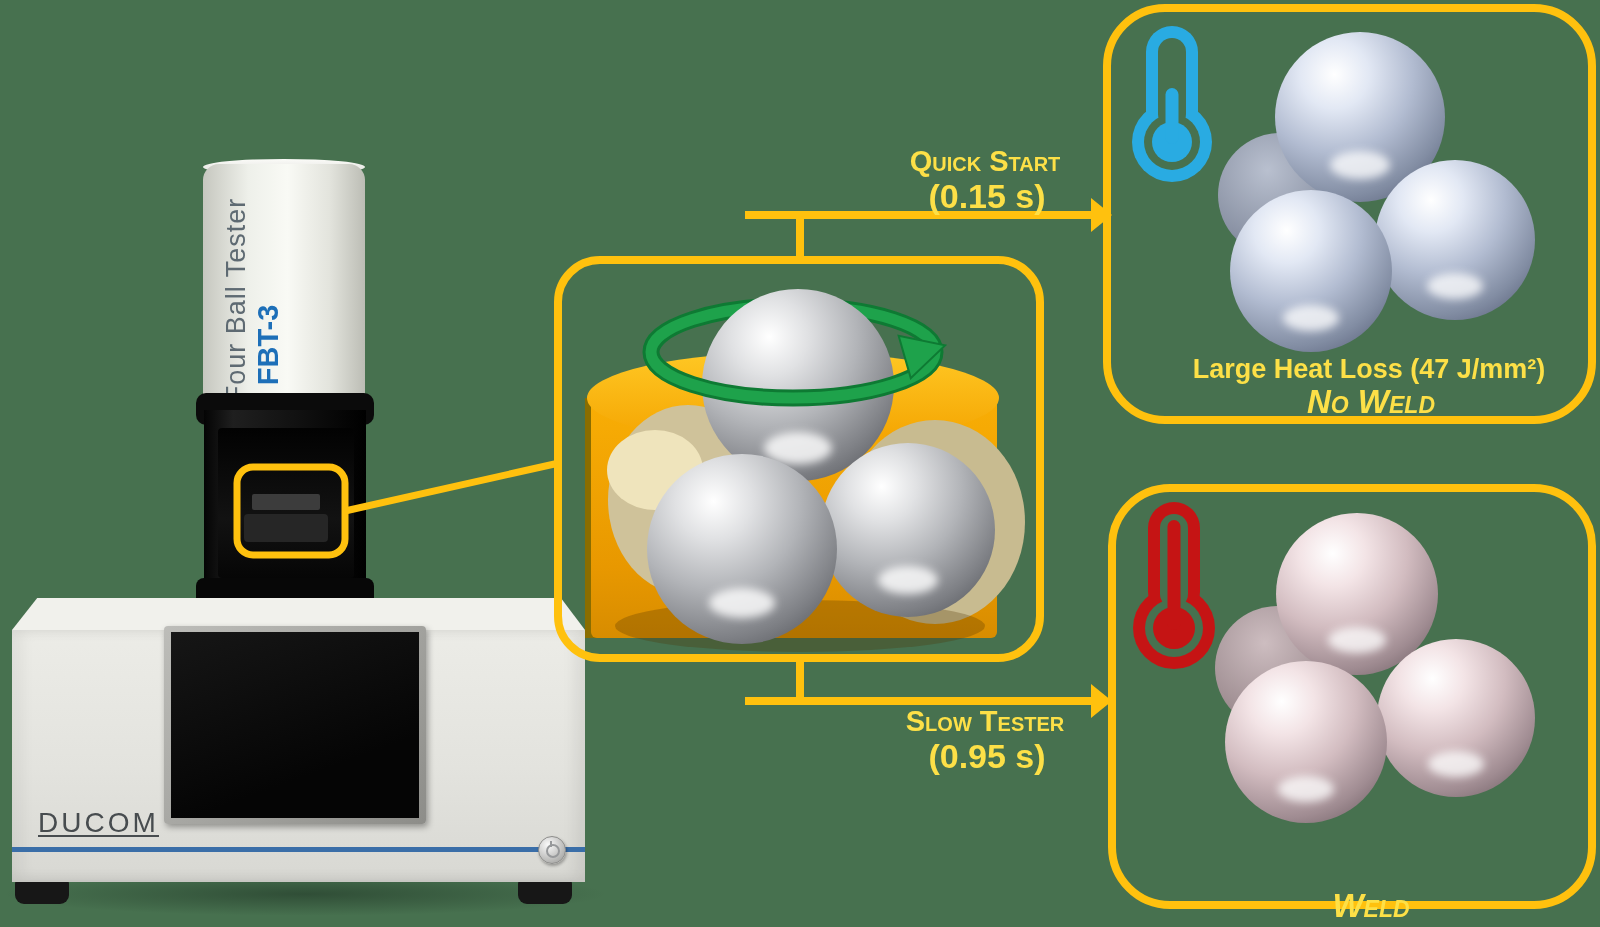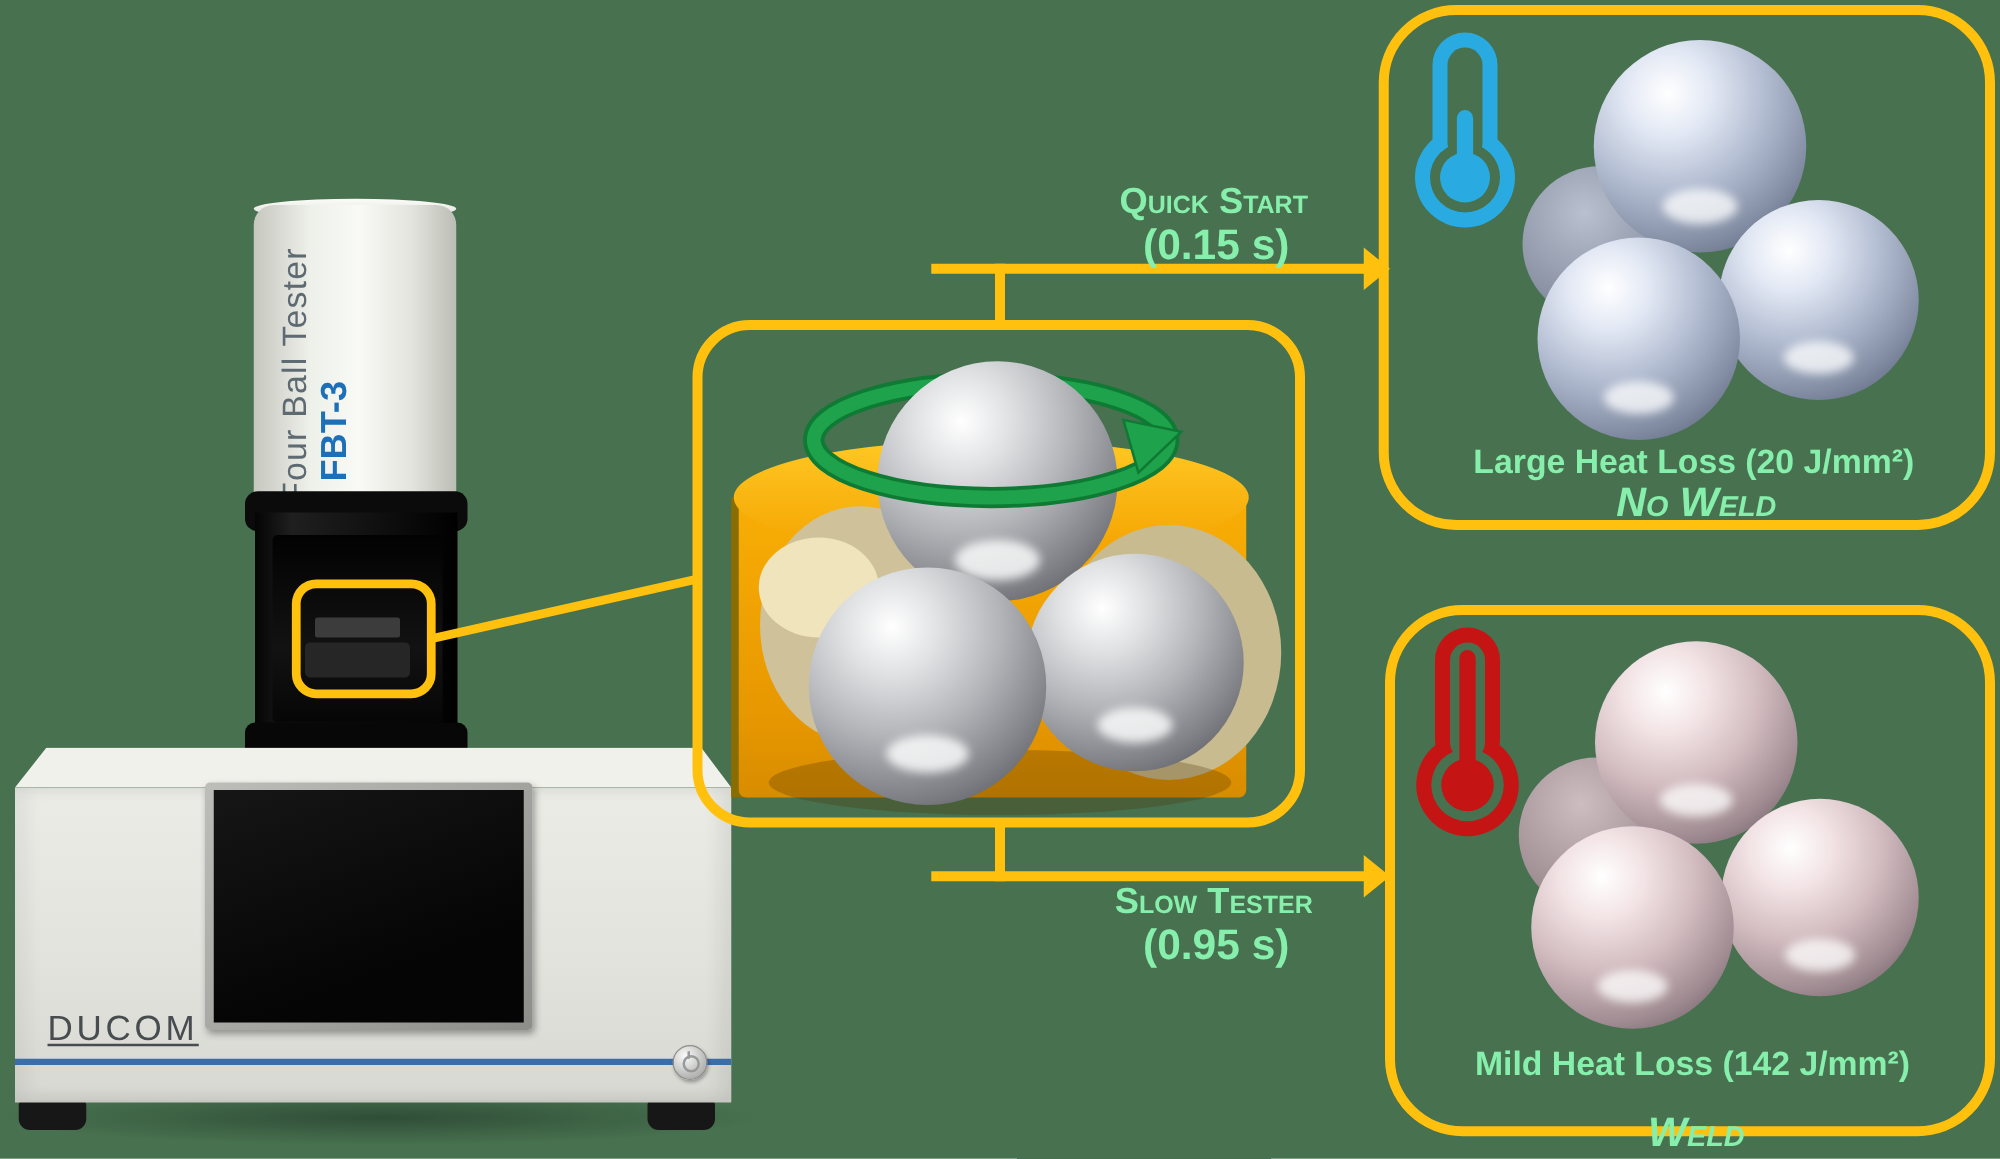--- a/index.html
+++ b/index.html
@@ -40,21 +40,21 @@
     border-bottom:2px solid #474c4f;padding-bottom:1px;line-height:22px;}
   .stripe{left:12px;top:847px;width:573px;height:5px;background:#3a6ea8;}
   .pwr{left:538px;top:836px;width:26px;height:26px;border-radius:50%;
     background:radial-gradient(circle at 35% 30%,#fafafa,#b5b5b3 70%,#9a9a98);
     border:1px solid #8d8d8b;box-shadow:1px 2px 3px rgba(0,0,0,.3);}
   .pwr-ring{position:absolute;left:7px;top:7px;width:10px;height:10px;border:2px solid #97999b;
     border-radius:50%;}
   .pwr-tick{position:absolute;left:11px;top:4px;width:2px;height:6px;background:#97999b;}
   
   .lbl{position:absolute;transform:translateX(-50%);font-weight:bold;white-space:nowrap;
-    color:#86efac;line-height:1.05;}
+    color:#fde047;line-height:1.05;margin-left:14px;}
   .sc{font-variant:small-caps;font-size:29px;}
   .time{font-size:34px;}
   .rtitle{font-size:27px;}
   .rword{font-variant:small-caps;font-size:33px;font-style:italic;}
   svg{position:absolute;left:0;top:0;}
 </style>
 </head>
 <body>
 
 <div id="canvas" style="background: rgb(71, 113, 79);">
@@ -228,19 +228,18 @@
       <circle cx="1306" cy="742" r="81" fill="url(#gPink)"></circle>
       <ellipse cx="1306" cy="789" rx="28" ry="13" fill="#ffffff" opacity="0.75" filter="url(#b4)"></ellipse>
     </g>
   </svg>
 
   <div class="lbl sc" style="left:971px;top:146px;">Quick Start</div>
   <div class="lbl time" style="left:973px;top:179px;">(0.15 s)</div>
   <div class="lbl sc" style="left:971px;top:706px;">Slow Tester</div>
   <div class="lbl time" style="left:973px;top:739px;">(0.95 s)</div>
 
-  <div class="lbl rtitle" style="left:1355px;top:355px;">Large Heat Loss (20 J/mm²)</div>
+  <div class="lbl rtitle" style="left:1355px;top:355px;">Large Heat Loss (47 J/mm²)</div>
   <div class="lbl rword" style="left:1357px;top:385px;">No Weld</div>
 
-  <div class="lbl rtitle" style="left:1354px;top:837px;">Mild Heat Loss (142 J/mm²)</div>
   <div class="lbl rword" style="left:1357px;top:889px;">Weld</div>
 
 </div>
 
 </body></html>

